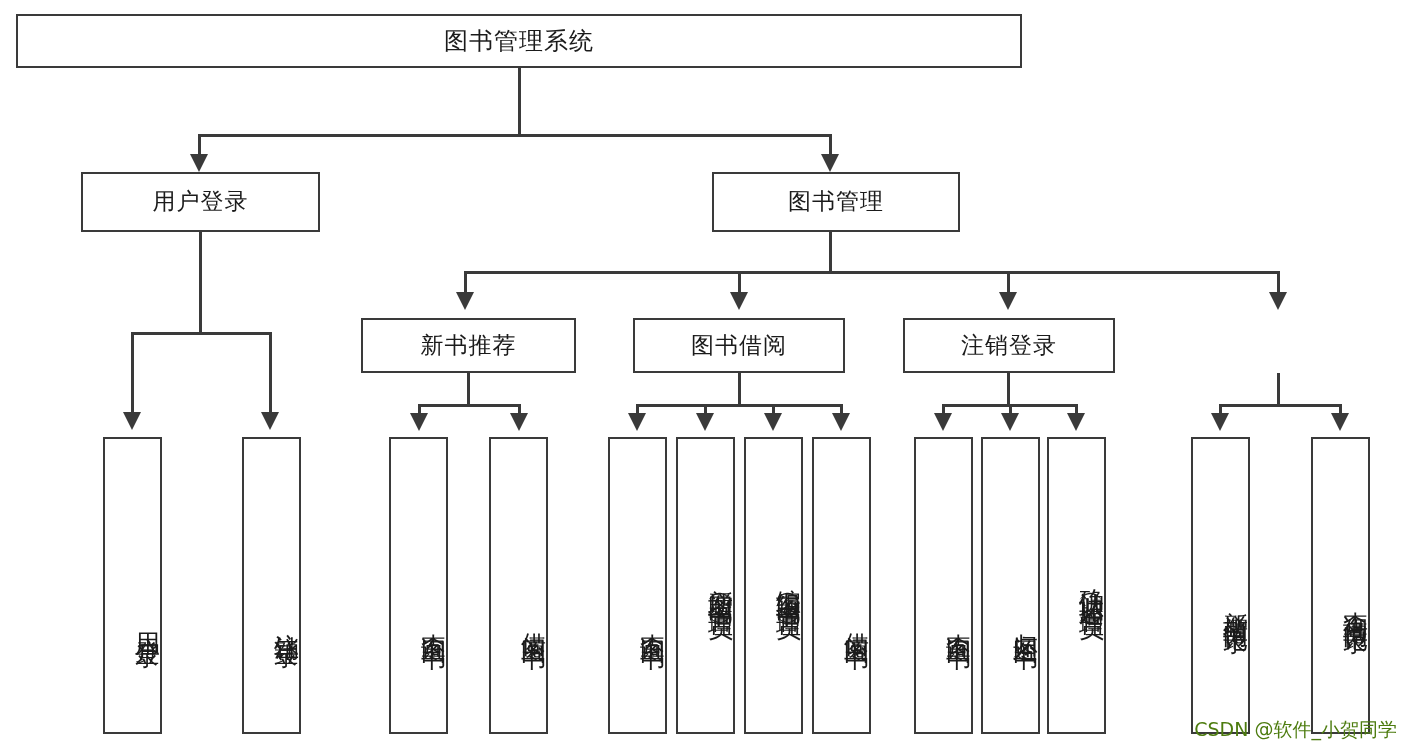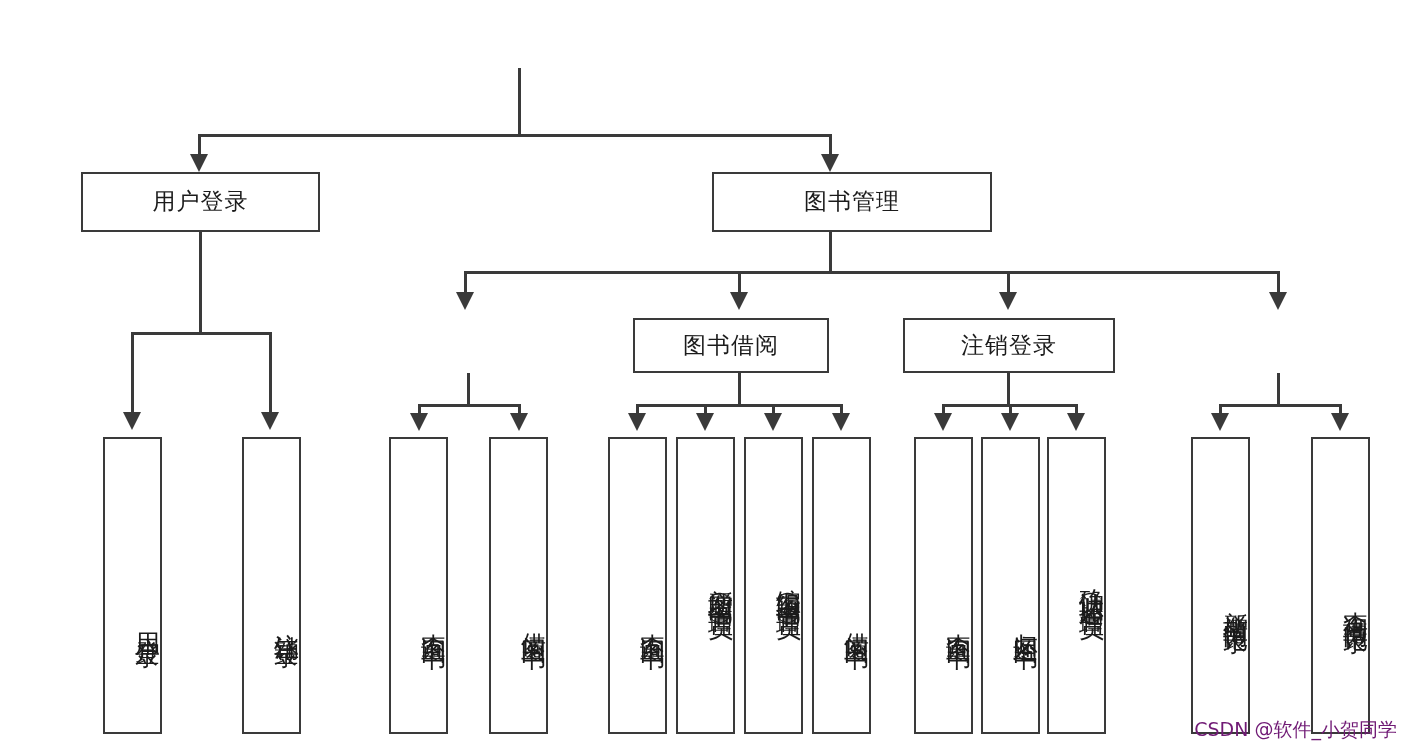--- a/index.html
+++ b/index.html
@@ -70,65 +70,67 @@
     border-right: 9px solid transparent;
     border-top: 18px solid #3a3a3a;
     z-index: 2;
   }
   
   #watermark {
     position: absolute;
     right: 8px;
     bottom: 4px;
     font-size: 19px;
-    color: #701a75;
+    color: #4d7c0f;
     white-space: nowrap;
     z-index: 6;
     font-family: "DejaVu Sans", "Liberation Sans", sans-serif;
   }
 </style>
 </head>
 <body>
 
 <div id="canvas">
 
+  <div class="node h root" style="left:16px; top:14px; width:1006px; height:54px;">图书管理系统</div>
 
   <div class="conn vline" style="left:518px; top:68px; height:68px;"></div>
 
   <div class="conn hline" style="left:198px; top:134px; width:634px;"></div>
 
   <div class="conn vline" style="left:198px; top:134px; height:24px;"></div>
   <div class="conn vline" style="left:829px; top:134px; height:24px;"></div>
   <div class="arrow" style="left:190px; top:154px;"></div>
   <div class="arrow" style="left:821px; top:154px;"></div>
 
   <div class="node h" style="left:81px; top:172px; width:239px; height:60px;">用户登录</div>
 
-  <div class="node h" style="left:712px; top:172px; width:280px; height:60px;">图书管理</div>
+  <div class="node h" style="left:712px; top:172px; width:248px; height:60px;">图书管理</div>
 
   <div class="conn vline" style="left:199px; top:232px; height:102px;"></div>
   <div class="conn hline" style="left:131px; top:332px; width:140px;"></div>
   <div class="conn vline" style="left:131px; top:332px; height:84px;"></div>
   <div class="conn vline" style="left:269px; top:332px; height:84px;"></div>
   <div class="arrow" style="left:123px; top:412px;"></div>
   <div class="arrow" style="left:261px; top:412px;"></div>
 
   <div class="conn vline" style="left:829px; top:232px; height:42px;"></div>
   <div class="conn hline" style="left:464px; top:271px; width:816px;"></div>
   <div class="conn vline" style="left:464px; top:271px; height:24px;"></div>
   <div class="conn vline" style="left:738px; top:271px; height:24px;"></div>
   <div class="conn vline" style="left:1007px; top:271px; height:24px;"></div>
   <div class="conn vline" style="left:1277px; top:271px; height:24px;"></div>
   <div class="arrow" style="left:456px; top:292px;"></div>
   <div class="arrow" style="left:730px; top:292px;"></div>
   <div class="arrow" style="left:999px; top:292px;"></div>
   <div class="arrow" style="left:1269px; top:292px;"></div>
 
+  <div class="node h" style="left:361px; top:318px; width:215px; height:55px;">新书推荐</div>
 
-  <div class="node h" style="left:633px; top:318px; width:196px; height:55px;">图书借阅</div>
+  <div class="node h" style="left:633px; top:318px; width:212px; height:55px;">图书借阅</div>
 
   <div class="node h" style="left:903px; top:318px; width:212px; height:55px;">注销登录</div>
 
 
   <div class="conn vline" style="left:467px; top:373px; height:34px;"></div>
   <div class="conn hline" style="left:418px; top:404px; width:102px;"></div>
   <div class="conn vline" style="left:418px; top:404px; height:12px;"></div>
   <div class="conn vline" style="left:518px; top:404px; height:12px;"></div>
   <div class="arrow" style="left:410px; top:413px;"></div>
   <div class="arrow" style="left:510px; top:413px;"></div>

